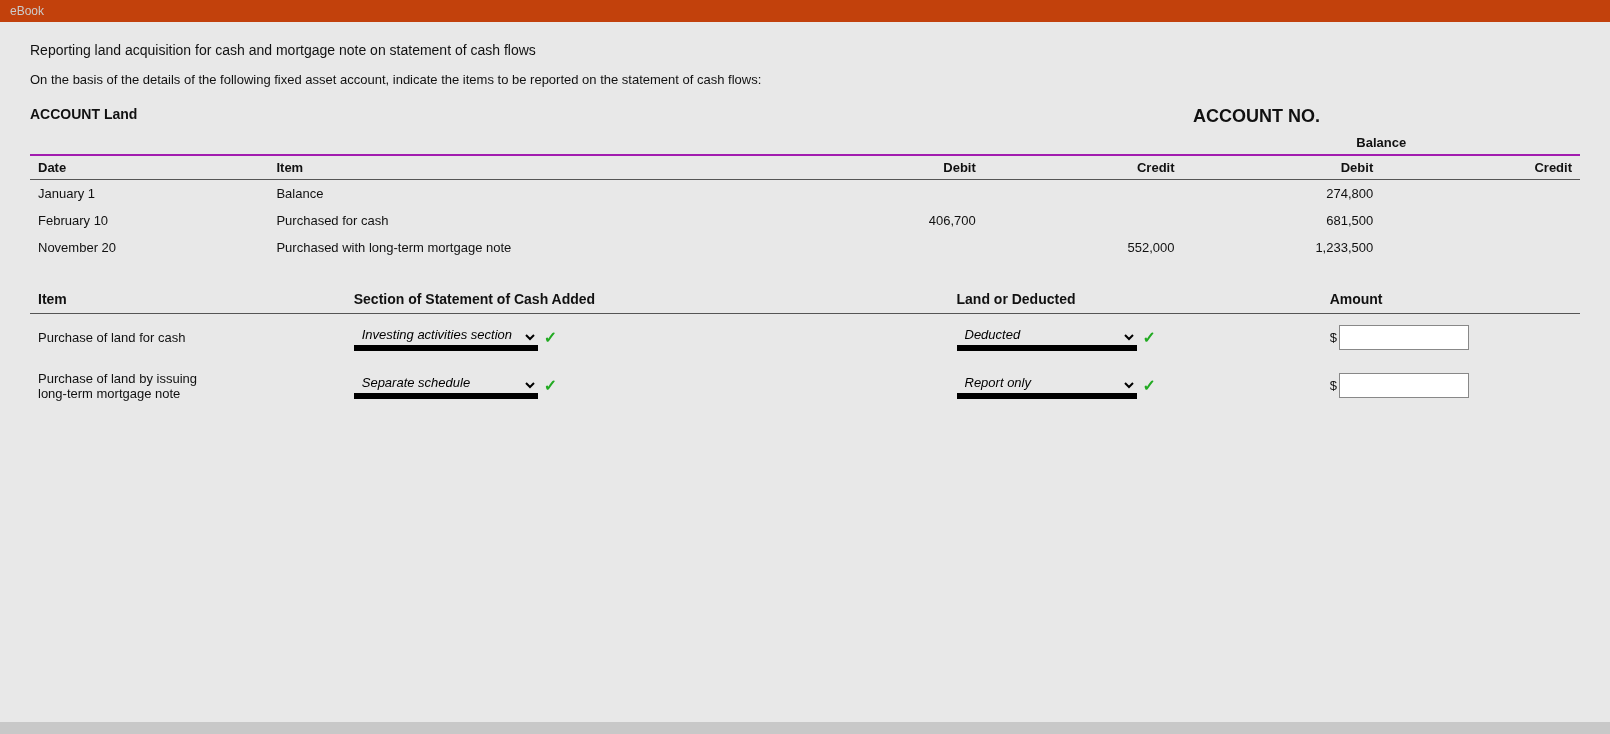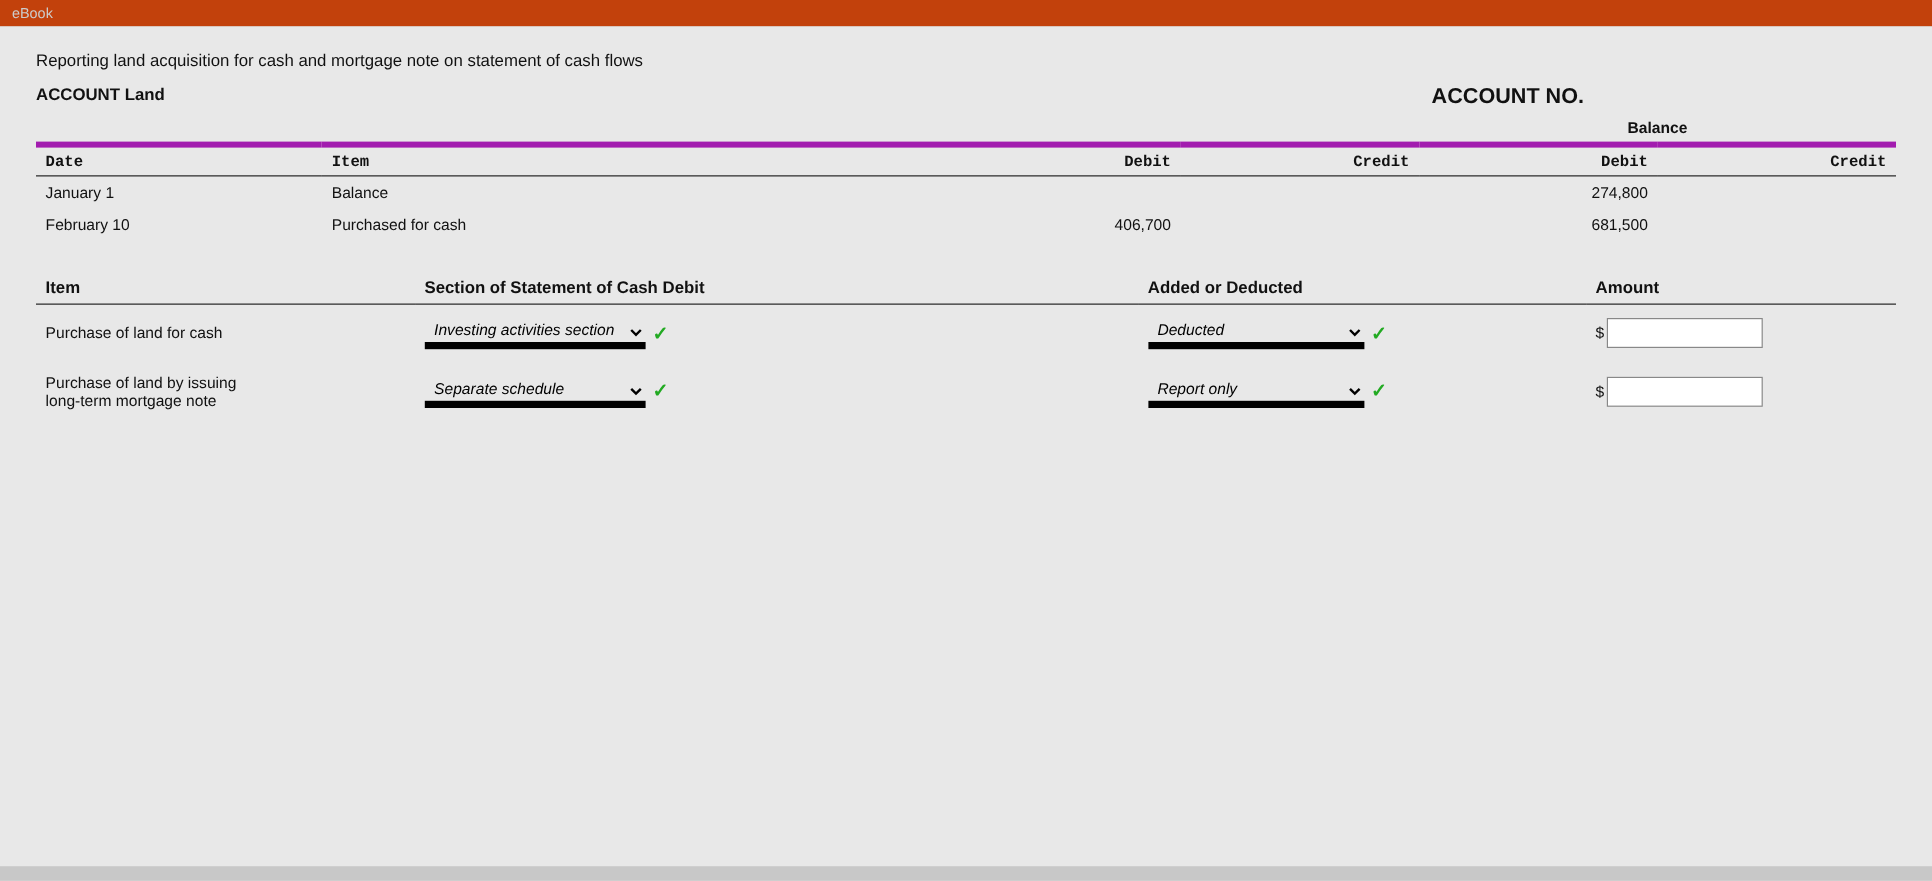--- a/index.html
+++ b/index.html
@@ -71,23 +71,22 @@
 
     .ledger-table td.left-align {
       text-align: left;
     }
 
     .ledger-table td.right-align {
       text-align: right;
     }
 
     .header-row th {
-      border-top: 5px solid #a21caf;
+      border-top: 2px solid #a21caf;
       border-bottom: 1px solid #555;
-      font-family: Liberation Mono, monospace;
     }
 
     .col-date { width: 120px; }
     .col-item { width: 260px; }
     .col-debit { width: 100px; text-align: right; }
     .col-credit { width: 100px; text-align: right; }
     .col-bal-debit { width: 100px; text-align: right; }
     .col-bal-credit { width: 100px; text-align: right; }
 
     .items-table {
@@ -177,20 +176,21 @@
 <body>
 
 <div class="top-bar">
   <span>eBook</span>
 </div>
 
 <div class="main-content">
 
   <div class="page-title">Reporting land acquisition for cash and mortgage note on statement of cash flows</div>
 
+  <div class="instruction-text">On the basis of the details of the following fixed asset account, indicate the items to be reported on the statement of cash flows:</div>
 
   <div class="account-header">
     <div>
       <span style="font-weight:bold; font-size:14px;">ACCOUNT <span style="">Land</span></span>
     </div>
     <div style="font-weight:bold; font-size:18px; margin-right:260px;">
       <span>ACCOUNT NO.</span>
     </div>
   </div>
 
@@ -223,29 +223,37 @@
         <td class="col-bal-credit right-align"></td>
       </tr>
       <tr>
         <td class="left-align col-date">February 10</td>
         <td class="left-align col-item">Purchased for cash</td>
         <td class="col-debit right-align">406,700</td>
         <td class="col-credit right-align"></td>
         <td class="col-bal-debit right-align">681,500</td>
         <td class="col-bal-credit right-align"></td>
       </tr>
+      <tr>
+        <td class="left-align col-date">November 20</td>
+        <td class="left-align col-item">Purchased with long-term mortgage note</td>
+        <td class="col-debit right-align"></td>
+        <td class="col-credit right-align">552,000</td>
+        <td class="col-bal-debit right-align">1,233,500</td>
+        <td class="col-bal-credit right-align"></td>
+      </tr>
     </tbody>
   </table>
 
   <table class="items-table">
     <thead>
       <tr>
         <th class="col-item-name">Item</th>
-        <th class="col-section">Section of Statement of Cash Debit</th>
-        <th class="col-added-deducted">Added or Deducted</th>
+        <th class="col-section">Section of Statement of Cash Added</th>
+        <th class="col-added-deducted">Land or Deducted</th>
         <th class="col-amount">Amount</th>
       </tr>
     </thead>
     <tbody>
 
       <tr>
         <td class="col-item-name left-align">Purchase of land for cash</td>
         <td class="col-section">
           <div class="dropdown-container">
             <select class="dropdown-select">

